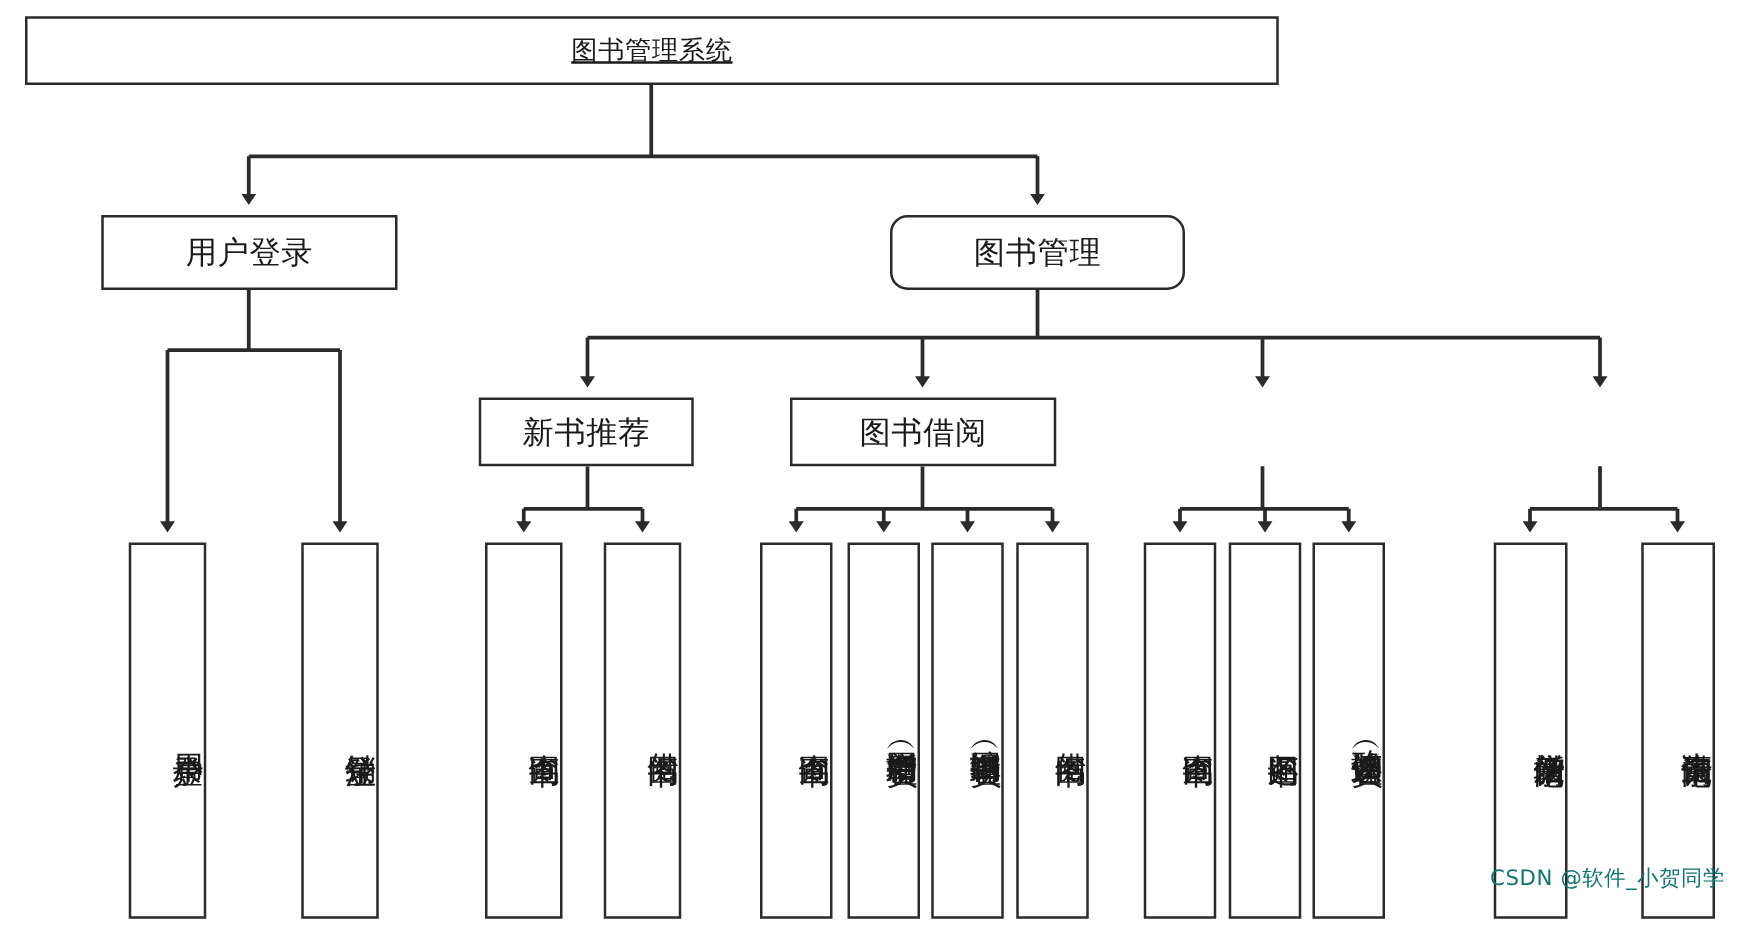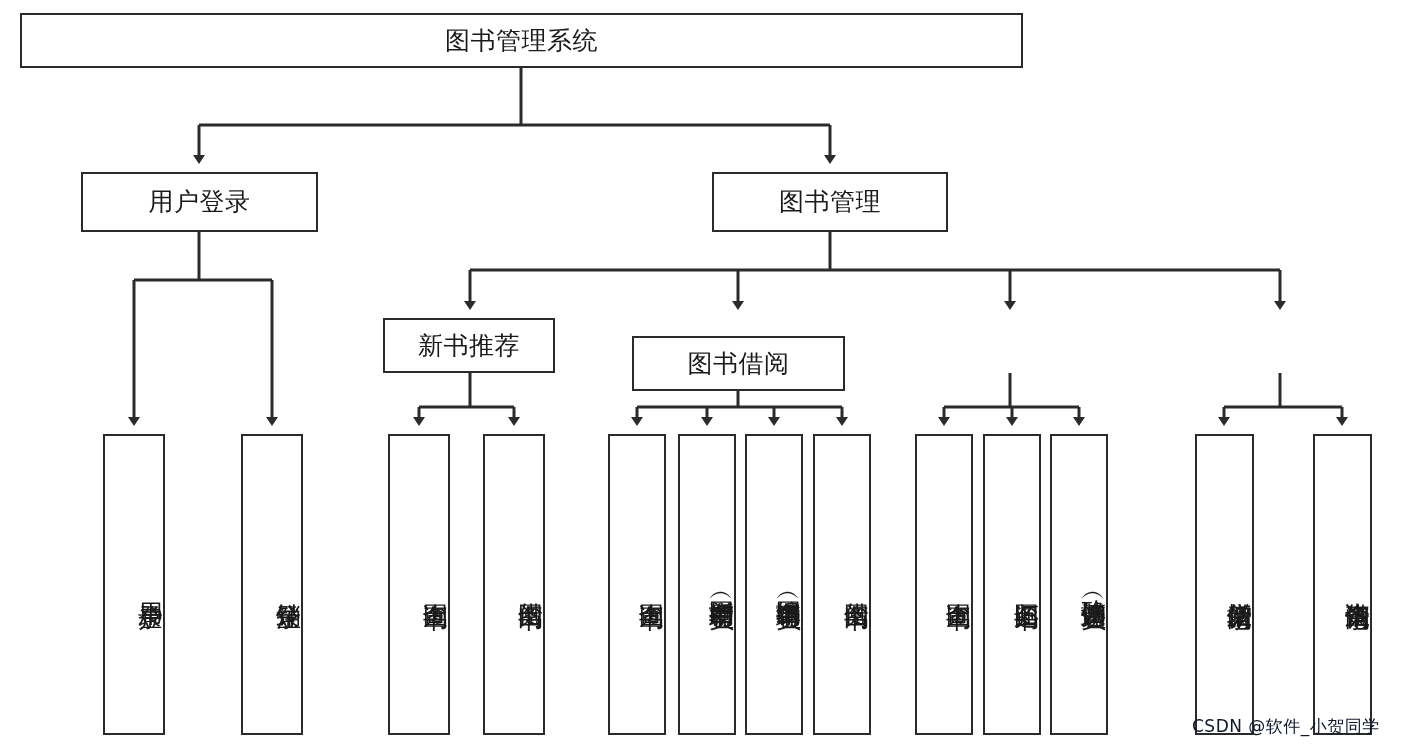--- a/index.html
+++ b/index.html
@@ -33,21 +33,22 @@
     color: #1a1a1a;
     z-index: 3;
   }
   .node-h {
     font-size: 25px;
     line-height: 1.1;
     letter-spacing: 0.5px;
     white-space: nowrap;
   }
   .node-root {
-    font-size: 25px;
+    font-size: 21px;
+    text-decoration: underline;
   }
   .node-v {
     writing-mode: vertical-rl;
     text-orientation: upright;
     font-size: 25px;
     line-height: 1.05;
     letter-spacing: 1px;
     padding-top: 6px;
     padding-bottom: 6px;
     align-items: flex-start;
@@ -120,24 +121,24 @@
       <path d="M 1280 373 L 1280 407"></path>
       <path d="M 1224 407 L 1342 407"></path>
       <path d="M 1224 407 L 1224 418" marker-end="url(#arrow)"></path>
       <path d="M 1342 407 L 1342 418" marker-end="url(#arrow)"></path>
     </g>
   </svg>
 
   <div class="node node-h node-root" id="node-root" style="left: 20px; top: 13px; width: 1003px; height: 55px;">图书管理系统</div>
 
   <div class="node node-h" id="node-l1-0" style="left: 81px; top: 172px; width: 237px; height: 60px;">用户登录</div>
-  <div class="node node-h" id="node-l1-1" style="left: 712px; top: 172px; width: 236px; height: 60px;">图书管理</div>
+  <div class="node node-h" id="node-l1-1" style="left: 712px; top: 172px; width: 236px; height: 60px; border-radius: 14px;">图书管理</div>
 
   <div class="node node-h" id="node-l2-0" style="left: 383px; top: 318px; width: 172px; height: 55px;">新书推荐</div>
-  <div class="node node-h" id="node-l2-1" style="left: 632px; top: 336px; width: 213px; height: 55px;">图书借阅</div>
+  <div class="node node-h" id="node-l2-1" style="left: 632px; top: 318px; width: 213px; height: 55px;">图书借阅</div>
 
   <div class="node node-v" id="node-leaf-0" style="left: 103px; top: 434px; width: 62px; height: 301px;">
     <span class="vtext">用户登录</span>
   </div>
   <div class="node node-v" id="node-leaf-1" style="left: 241px; top: 434px; width: 62px; height: 301px;">
     <span class="vtext">注销登录</span>
   </div>
   <div class="node node-v" id="node-leaf-2" style="left: 388px; top: 434px; width: 62px; height: 301px;">
     <span class="vtext">查询图书</span>
   </div>
@@ -165,15 +166,15 @@
   <div class="node node-v" id="node-leaf-10" style="left: 1050px; top: 434px; width: 58px; height: 301px;">
     <span class="vtext">确认归还（管理员）</span>
   </div>
   <div class="node node-v" id="node-leaf-11" style="left: 1195px; top: 434px; width: 59px; height: 301px;">
     <span class="vtext">新增借阅记录</span>
   </div>
   <div class="node node-v" id="node-leaf-12" style="left: 1313px; top: 434px; width: 59px; height: 301px;">
     <span class="vtext">查询借阅记录</span>
   </div>
 
-  <div class="watermark" id="watermark" style="left: 1192px; top: 715px; color: #0f172a;">CSDN @软件_小贺同学</div>
+  <div class="watermark" id="watermark" style="left: 1192px; top: 691px; color: #0f766e;">CSDN @软件_小贺同学</div>
 
 </div>
 
 </body></html>

